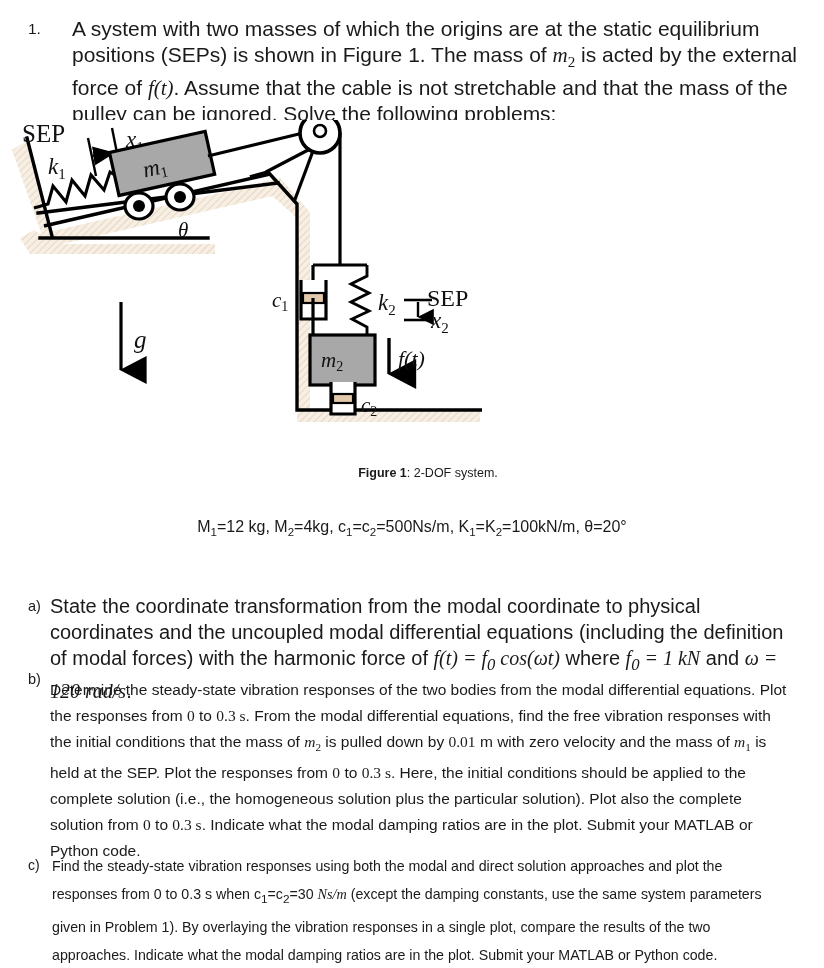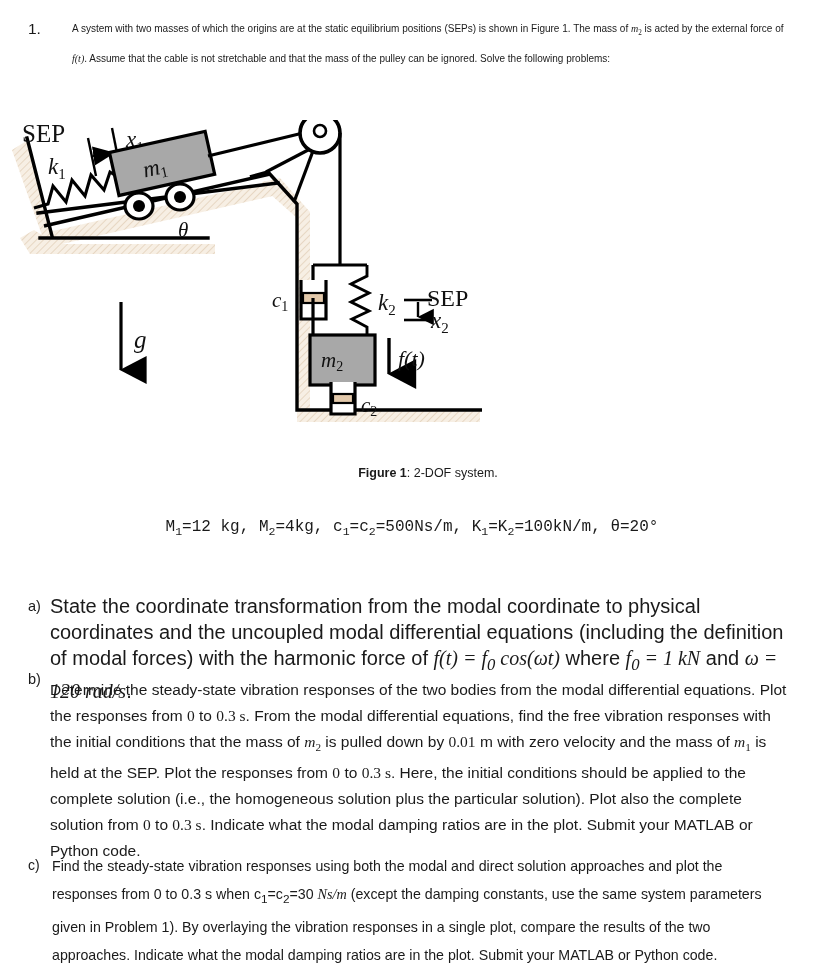--- a/index.html
+++ b/index.html
@@ -31,21 +31,21 @@
     align-items: flex-start;
   }
   .prob-num {
     width: 44px;
     flex: 0 0 44px;
     font-size: 15.5px;
     line-height: 26px;
   }
   .prob-body {
     flex: 1;
-    font-size: 10px;
+    font-size: 21px;
     line-height: 26px;
     text-align: left;
   }
   .mi { font-family: "Liberation Serif", serif; font-style: italic; }
   .mi sub { font-style: normal; font-size: 0.72em; }
 
   
   .figure-wrap {
     position: absolute;
     left: 0;
@@ -63,21 +63,20 @@
   }
   .figure-caption b { font-weight: bold; }
 
   .params {
     position: absolute;
     left: 0;
     top: 518px;
     width: 824px;
     text-align: center;
     font-size: 16px;
-    font-family: Liberation Mono, monospace;
   }
   .params sub { font-size: 0.72em; }
 
   
   .part {
     position: absolute;
     display: flex;
     align-items: flex-start;
   }
   .part-letter {

